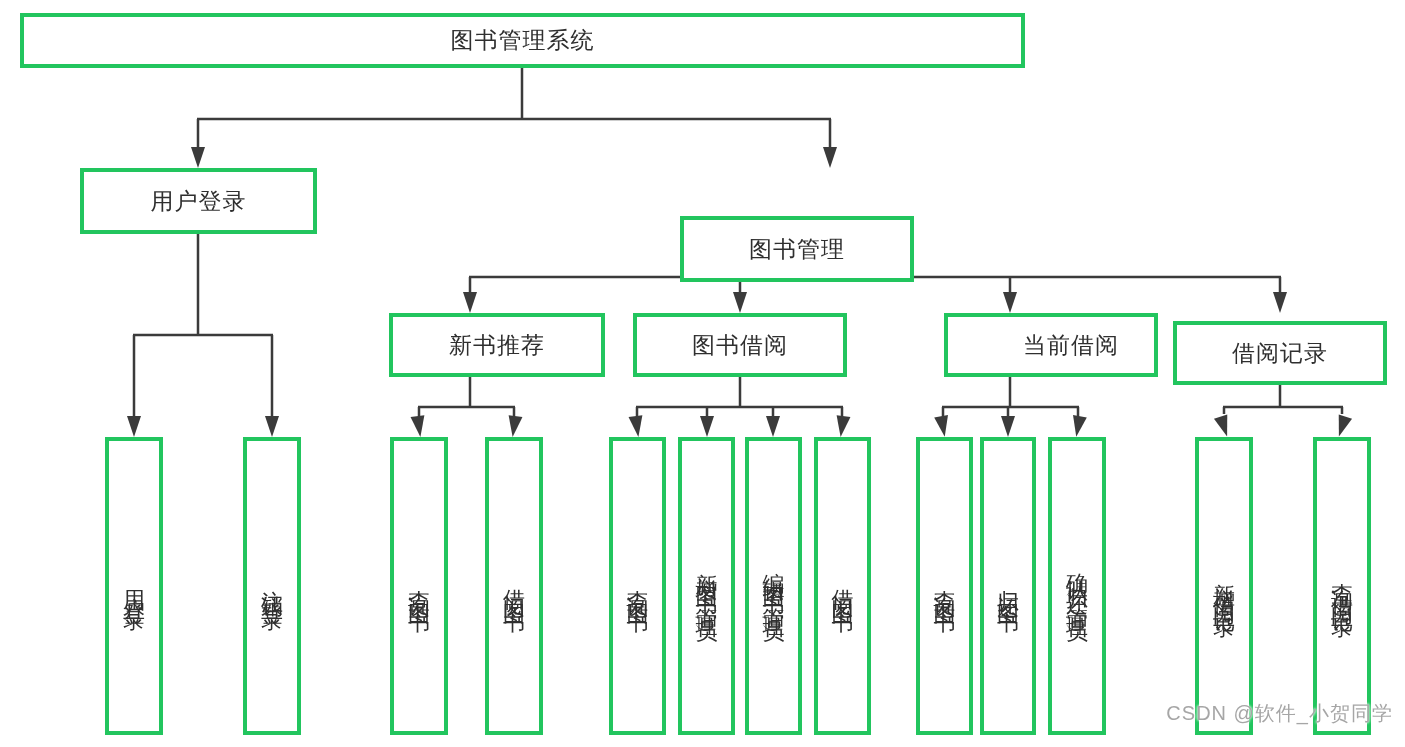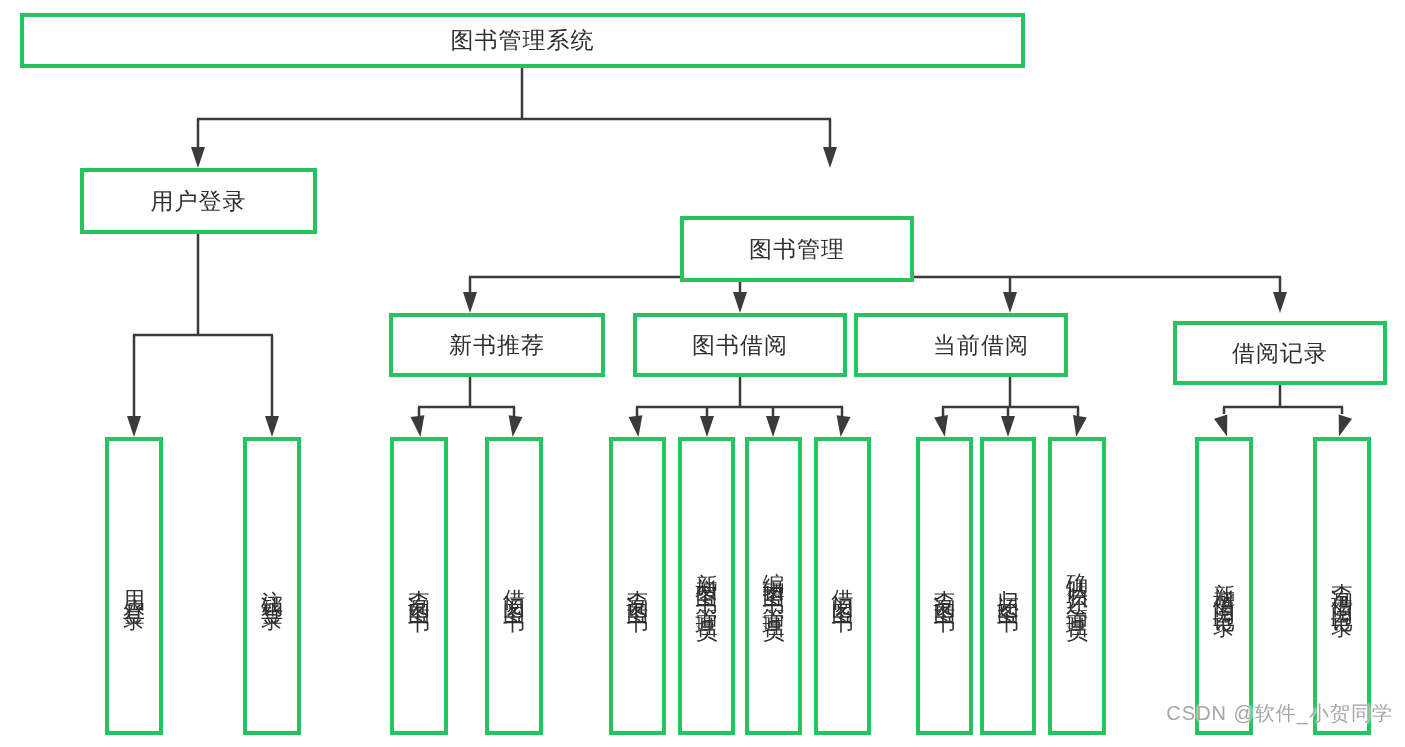--- a/index.html
+++ b/index.html
@@ -91,21 +91,21 @@
     </g>
   </svg>
 
   <div class="box h-box" style="left:20px;top:13px;width:1005px;height:55px;">图书管理系统</div>
 
   <div class="box h-box" style="left:80px;top:168px;width:237px;height:66px;">用户登录</div>
   <div class="box h-box" style="left:680px;top:168px;width:234px;height:66px;margin-top:48px;">图书管理</div>
 
   <div class="box h-box" style="left:362px;top:313px;width:216px;height:64px;margin-left:27px;">新书推荐</div>
   <div class="box h-box" style="left:633px;top:313px;width:214px;height:64px;">图书借阅</div>
-  <div class="box h-box" style="left:854px;top:313px;width:214px;height:64px;padding-left:40px;">当前借阅</div>
+  <div class="box h-box" style="left:944px;top:313px;width:214px;height:64px;padding-left:40px;">当前借阅</div>
   <div class="box h-box" style="left:1173px;top:321px;width:214px;height:64px;">借阅记录</div>
 
   <div class="box v-box" style="left:105px;top:437px;width:58px;height:298px;">用户登录</div>
   <div class="box v-box" style="left:243px;top:437px;width:58px;height:298px;">注销登录</div>
 
   <div class="box v-box" style="left:390px;top:437px;width:58px;height:298px;">查询图书</div>
   <div class="box v-box" style="left:485px;top:437px;width:58px;height:298px;">借阅图书</div>
 
   <div class="box v-box" style="left:609px;top:437px;width:57px;height:298px;">查询图书</div>
   <div class="box v-box" style="left:678px;top:437px;width:57px;height:298px;">新增图书（管理员）</div>

